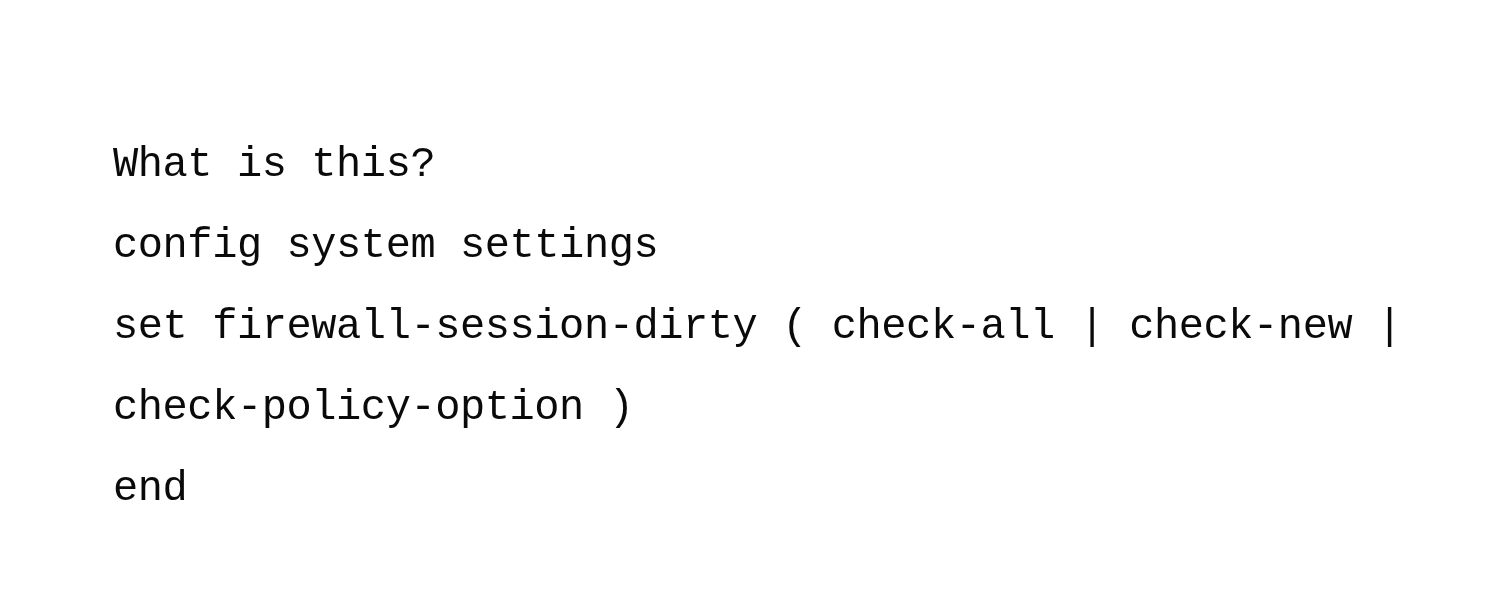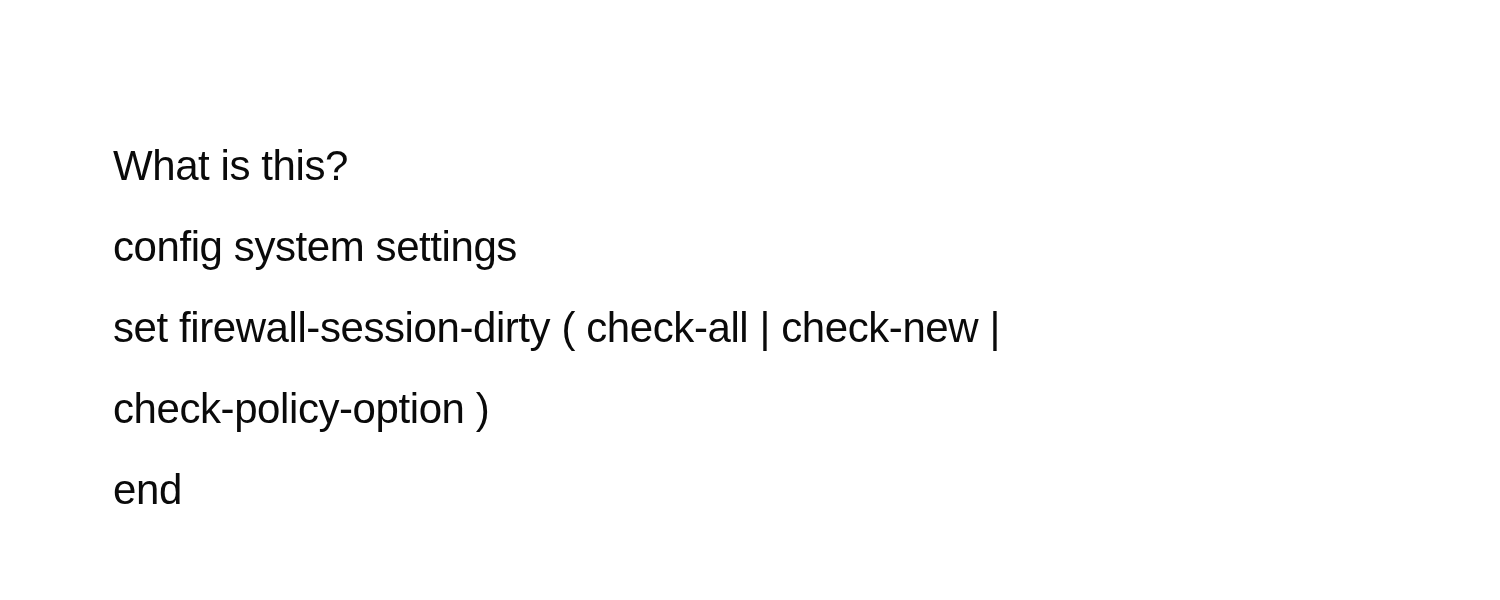--- a/index.html
+++ b/index.html
@@ -1,18 +1,19 @@
 <!DOCTYPE html>
 <html><head>
   <meta charset="utf-8">
   <style>
     * {
       margin: 16px;
       padding: 0;
       box-sizing: border-box;
+      font-family: Liberation Mono, monospace;
     }
     body {
       width: 1500px;
       height: 600px;
       background: #ffffff;
       font-family: -apple-system, BlinkMacSystemFont, "Segoe UI", Helvetica, Arial, sans-serif;
       padding: 85px 65px;
     }
     .text-line {
       font-size: 42px;

